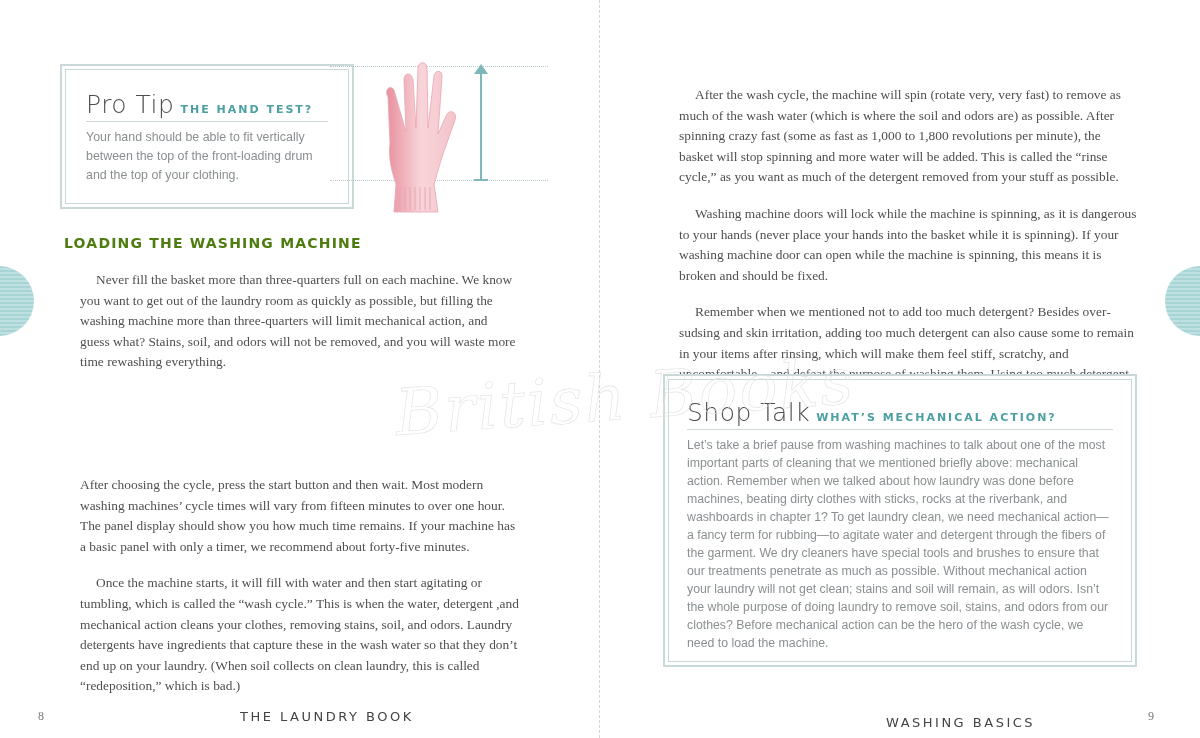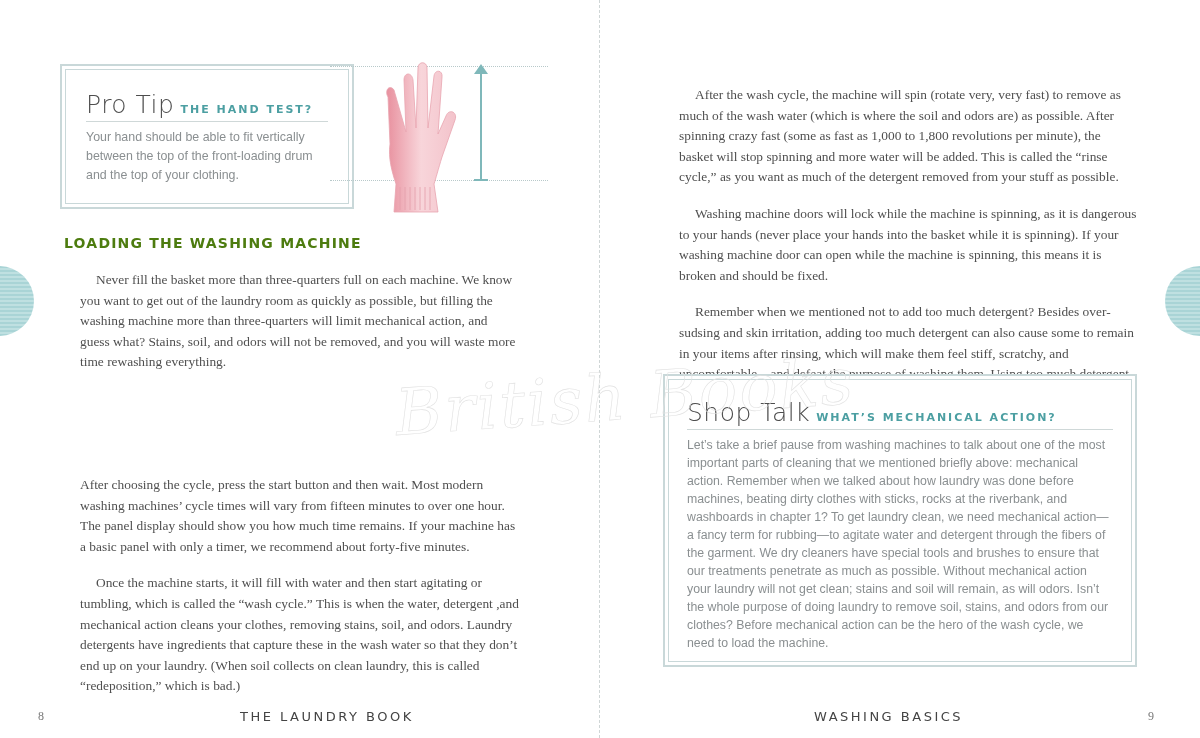--- a/index.html
+++ b/index.html
@@ -155,16 +155,16 @@
 <div class="box shoptalk">
   <div class="box-inner">
     <div class="box-title-row">
       <span class="box-title">Shop Talk</span>
       <span class="box-subtitle">WHAT’S MECHANICAL ACTION?</span>
     </div>
     <div class="box-body">Let’s take a brief pause from washing machines to talk about one of the most important parts of cleaning that we mentioned briefly above: mechanical action. Remember when we talked about how laundry was done before machines, beating dirty clothes with sticks, rocks at the riverbank, and washboards in chapter 1? To get laundry clean, we need mechanical action—a fancy term for rubbing—to agitate water and detergent through the fibers of the garment. We dry cleaners have special tools and brushes to ensure that our treatments penetrate as much as possible. Without mechanical action your laundry will not get clean; stains and soil will remain, as will odors. Isn’t the whole purpose of doing laundry to remove soil, stains, and odors from our clothes? Before mechanical action can be the hero of the wash cycle, we need to load the machine.</div>
   </div>
 </div>
 
-<span class="footer-title" style="left:814px;">WASHING BASICS</span>
+<span class="footer-title" style="left:886px;margin-top:6px;">WASHING BASICS</span>
 <span class="footer-num" style="left:1148px;">9</span>
 
 <div class="watermark">British Books</div>
 
 </body></html>

